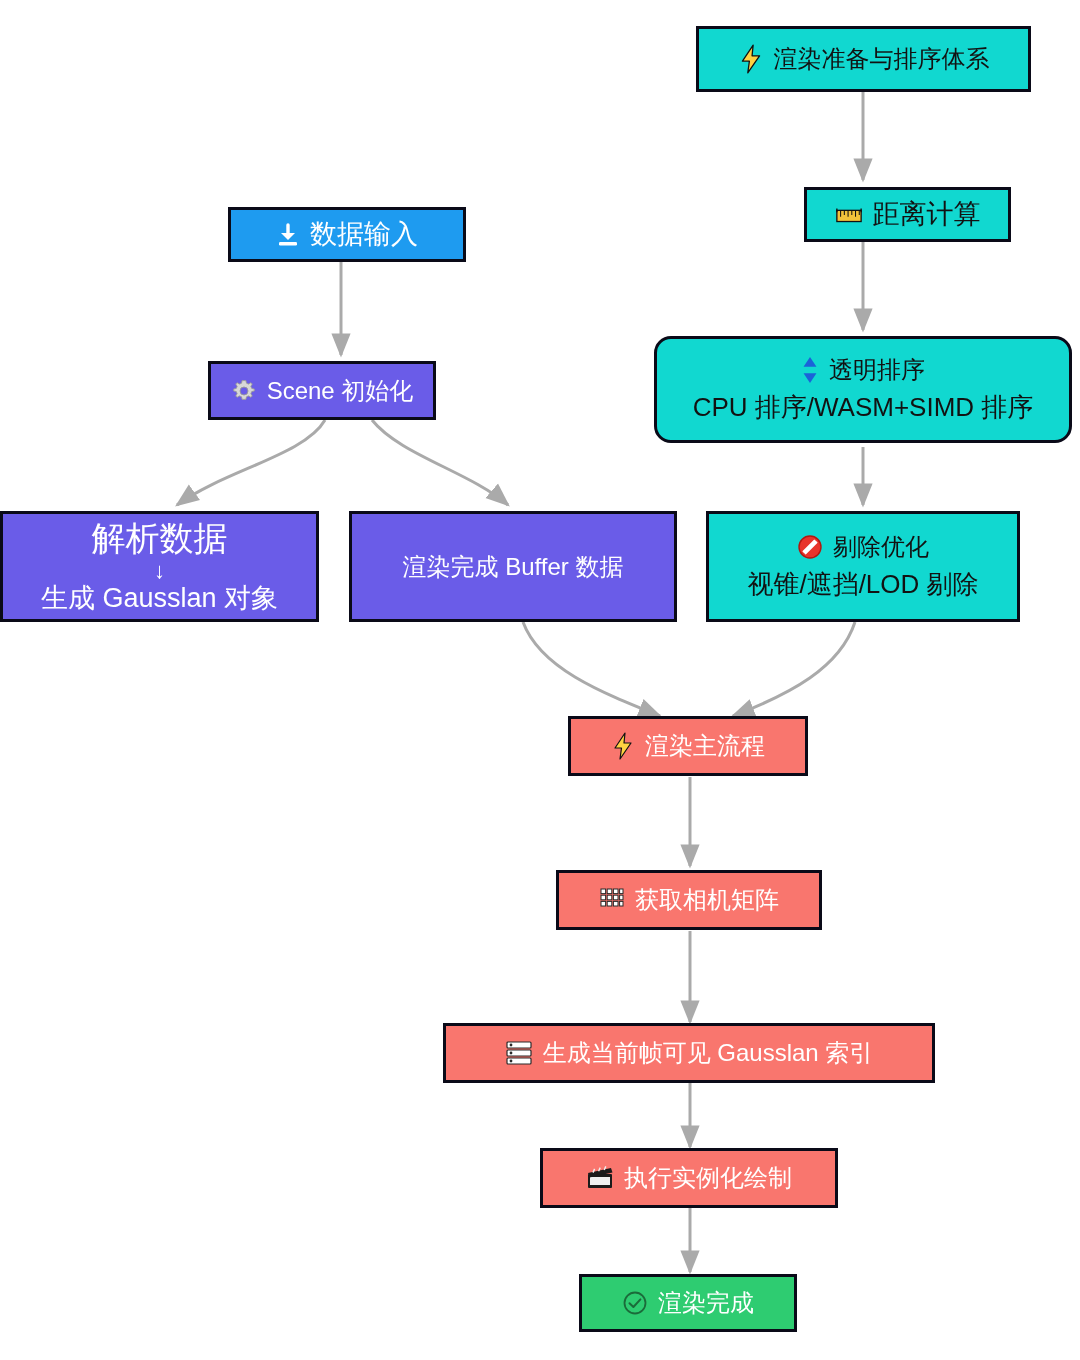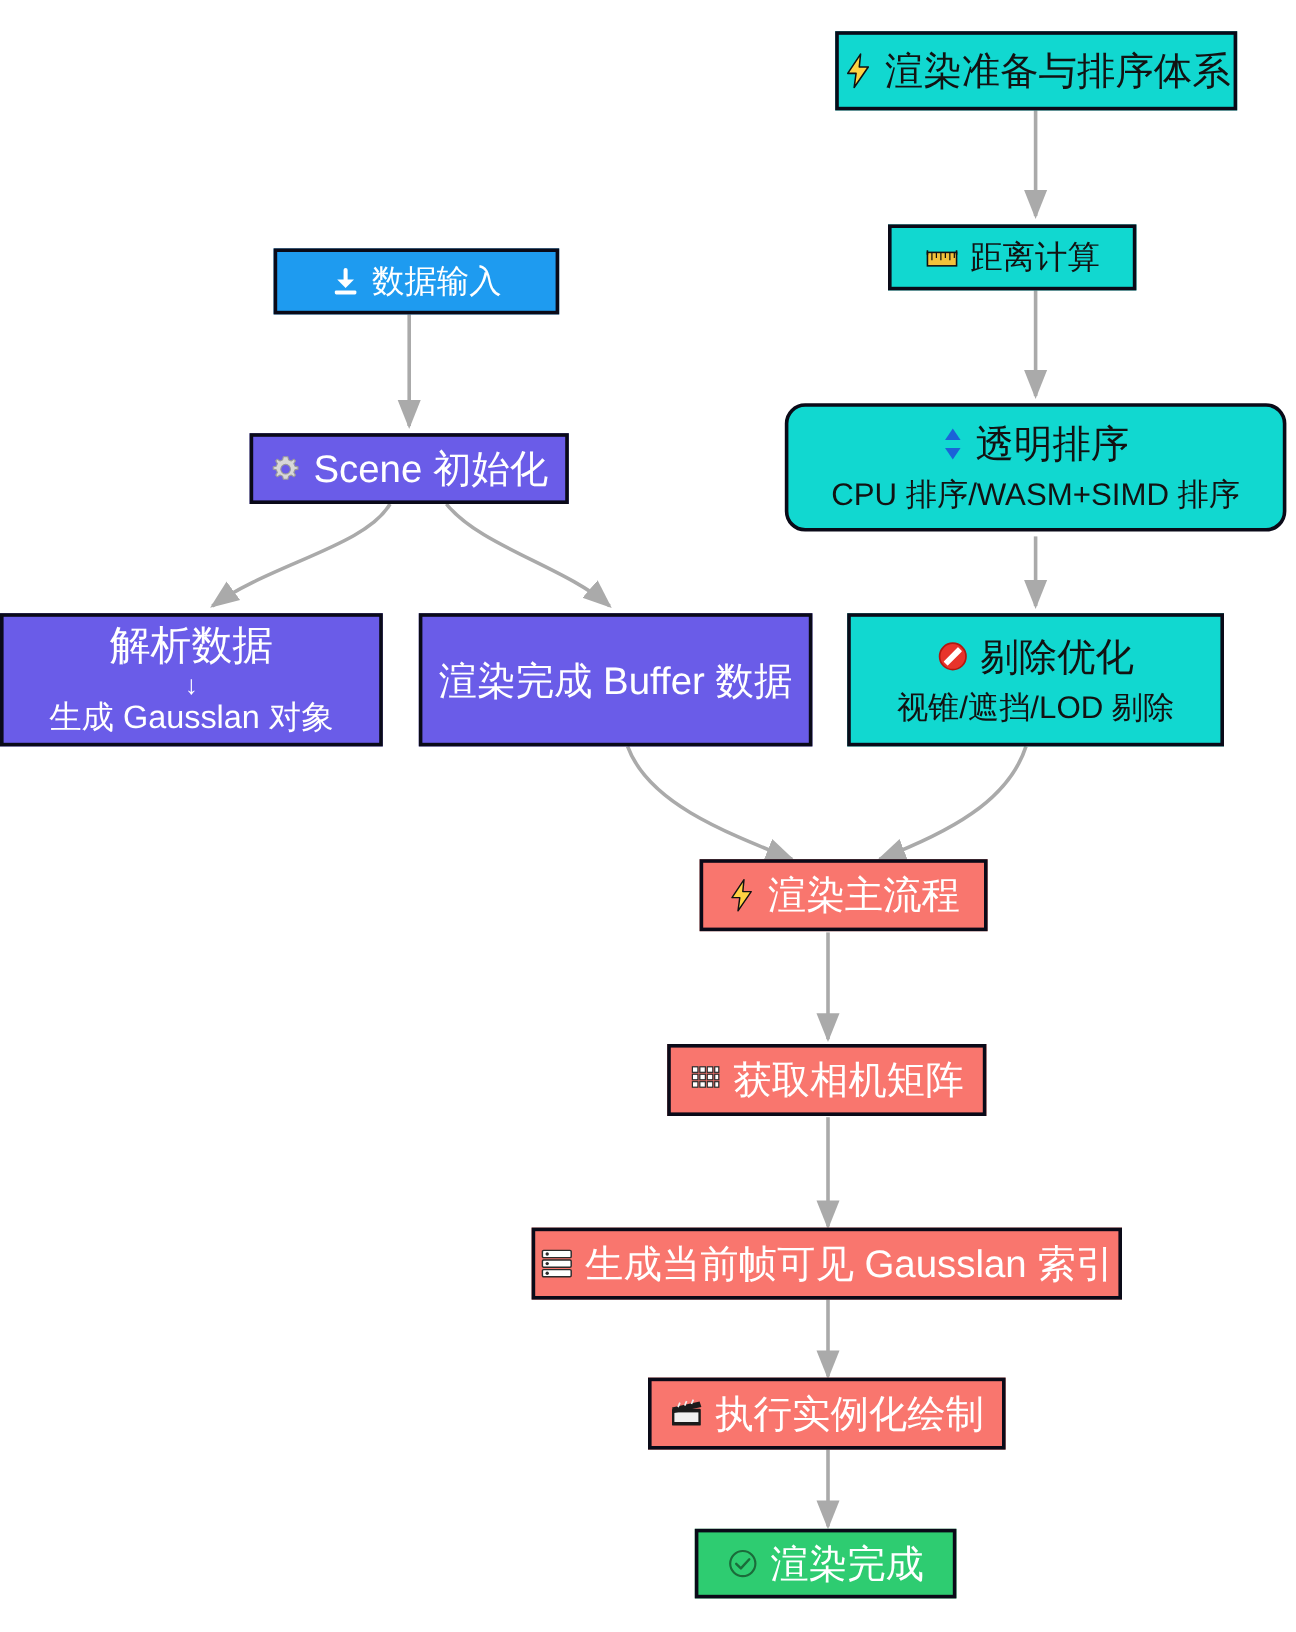--- a/index.html
+++ b/index.html
@@ -48,21 +48,21 @@
     justify-content: center;
     flex: 0 0 auto;
   }
   
   .c-blue   { background: #1e9bf0; }
   .c-purple { background: #6a5ce8; }
   .c-teal   { background: #11d8d0; color: #121212; }
   .c-salmon { background: #f9766e; }
   .c-green  { background: #2ecc71; }
 
-  .fs-28 { font-size: 32px; }
+  .fs-28 { font-size: 24px; }
   .fs-27 { font-size: 27px; }
   .fs-26 { font-size: 34px; }
   .sub { font-size: 26px; }
   .arrowch { font-size: 22px; line-height: 1; }
 </style>
 </head>
 <body>
 
 <div id="canvas">
 
@@ -102,21 +102,21 @@
     <div class="line fs-28">
       <span class="ico">
         <svg width="26" height="30" viewBox="0 0 24 28" aria-hidden="true">
           <path d="M14,1 L4,16 L10.5,16 L9,27 L20,11 L13,11 Z" fill="#FFD242" stroke="#111" stroke-width="1.2" stroke-linejoin="round"></path>
         </svg>
       </span>
       <span>渲染准备与排序体系</span>
     </div>
   </div>
 
-  <div class="node c-teal" style="left:740px; top:187px; width:207px; height:55px;">
+  <div class="node c-teal" style="left:804px; top:187px; width:207px; height:55px;">
     <div class="line fs-27">
       <span class="ico">
         <svg width="28" height="22" viewBox="0 0 30 22" aria-hidden="true">
           <rect x="2" y="6" width="26" height="12" fill="#F2C23A" stroke="#111" stroke-width="1.4"></rect>
           <path d="M6,6 L6,13 M10,6 L10,11 M14,6 L14,13 M18,6 L18,11 M22,6 L22,13 M26,6 L26,11" stroke="#111" stroke-width="1.1"></path>
           <path d="M2,4 L2,8 M28,4 L28,8" stroke="#111" stroke-width="1.4"></path>
         </svg>
       </span>
       <span>距离计算</span>
     </div>
@@ -154,21 +154,21 @@
         <svg width="24" height="24" viewBox="0 0 24 24" aria-hidden="true">
           <path d="M12,2 L12,12" stroke="#ffffff" stroke-width="3.4" stroke-linecap="round"></path>
           <path d="M5,10 L12,17 L19,10 Z" fill="#ffffff"></path>
           <rect x="3" y="19" width="18" height="3.4" rx="1.2" fill="#ffffff"></rect>
         </svg>
       </span>
       <span>数据输入</span>
     </div>
   </div>
 
-  <div class="node c-purple" style="left:208px; top:361px; width:266px; height:59px;text-align:right;">
+  <div class="node c-purple" style="left:208px; top:361px; width:228px; height:59px;text-align:right;">
     <div class="line fs-28">
       <span class="ico">
         <svg width="26" height="26" viewBox="0 0 26 26" aria-hidden="true">
           <path d="M13,2.6 l1.9,0 0.6,2.6 2.1,0.9 2.3,-1.4 1.35,1.35 -1.4,2.3 0.9,2.1 2.6,0.6 0,1.9 -2.6,0.6 -0.9,2.1 1.4,2.3 -1.35,1.35 -2.3,-1.4 -2.1,0.9 -0.6,2.6 -1.9,0 -1.9,0 -0.6,-2.6 -2.1,-0.9 -2.3,1.4 -1.35,-1.35 1.4,-2.3 -0.9,-2.1 -2.6,-0.6 0,-1.9 2.6,-0.6 0.9,-2.1 -1.4,-2.3 1.35,-1.35 2.3,1.4 2.1,-0.9 0.6,-2.6 z" fill="#d8d8d8" stroke="#9a9a9a" stroke-width="0.9" stroke-linejoin="round"></path>
           <circle cx="13" cy="13" r="4" fill="#6a5ce8" stroke="#9a9a9a" stroke-width="0.9"></circle>
         </svg>
       </span>
       <span>Scene 初始化</span>
     </div>
   </div>
@@ -176,21 +176,21 @@
   <div class="node c-purple" style="left:0px; top:511px; width:319px; height:111px;">
     <div class="fs-26">解析数据</div>
     <div class="arrowch">↓</div>
     <div class="fs-27">生成 Gausslan 对象</div>
   </div>
 
   <div class="node c-purple" style="left:349px; top:511px; width:328px; height:111px;">
     <div class="fs-28">渲染完成 Buffer 数据</div>
   </div>
 
-  <div class="node c-salmon" style="left:583px; top:716px; width:240px; height:60px;font-family:Liberation Serif, serif;">
+  <div class="node c-salmon" style="left:568px; top:716px; width:240px; height:60px;font-family:Liberation Serif, serif;">
     <div class="line fs-28">
       <span class="ico">
         <svg width="24" height="28" viewBox="0 0 24 28" aria-hidden="true">
           <path d="M14,1 L4,16 L10.5,16 L9,27 L20,11 L13,11 Z" fill="#FFD242" stroke="#111" stroke-width="1.2" stroke-linejoin="round"></path>
         </svg>
       </span>
       <span>渲染主流程</span>
     </div>
   </div>
 

